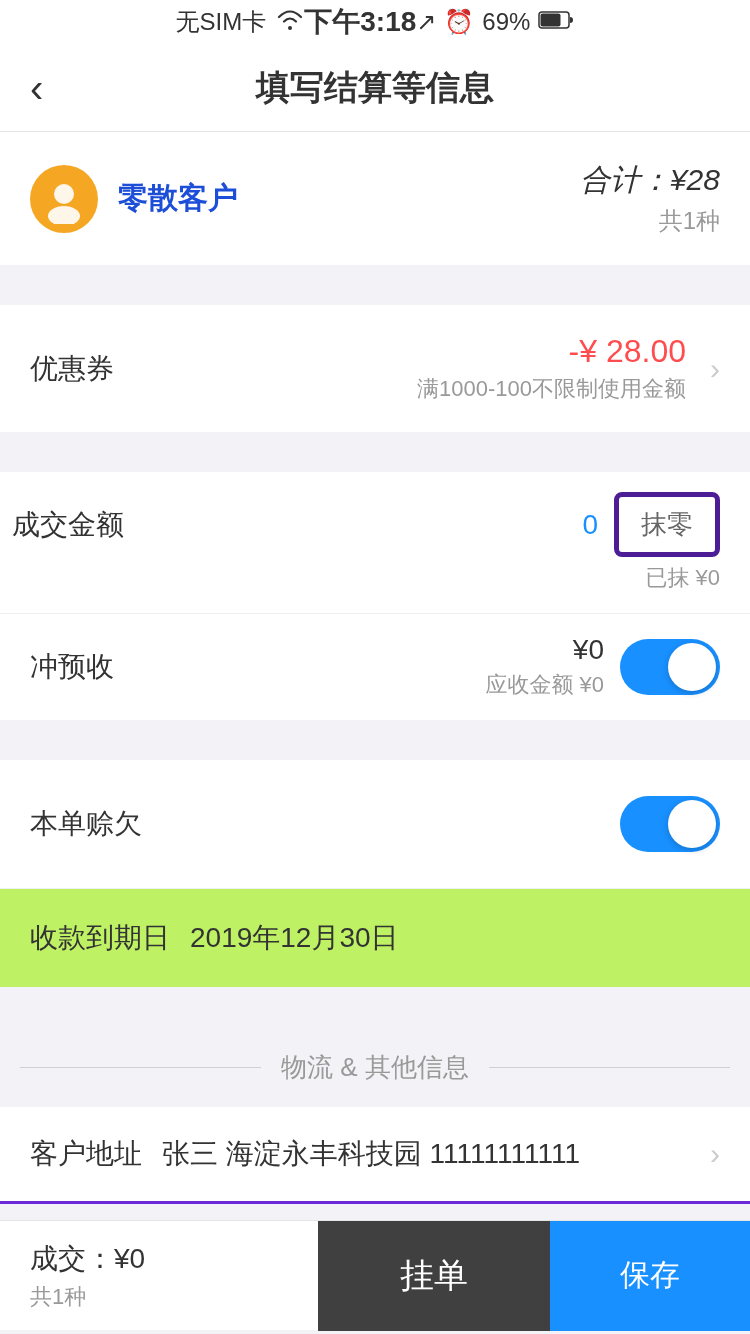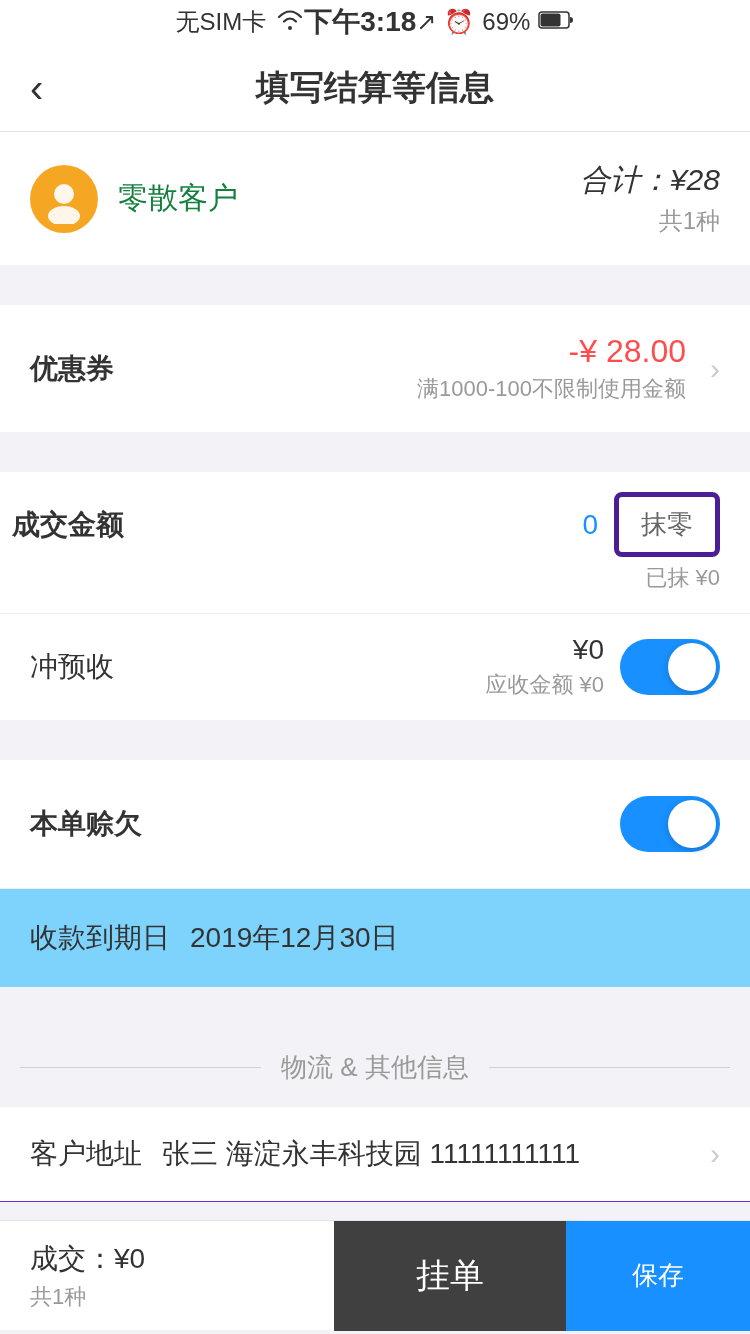--- a/index.html
+++ b/index.html
@@ -82,37 +82,37 @@
       width: 68px;
       height: 68px;
       border-radius: 50%;
       background: #f5a623;
       display: flex;
       align-items: center;
       justify-content: center;
       overflow: hidden;
     }
     .customer-avatar svg { width: 50px; height: 50px; }
-    .customer-name { font-size: 30px; color: #15803d; font-weight: 400; }
+    .customer-name { font-size: 30px; color: #1d4ed8; font-weight: 700; }
     .customer-right { text-align: right; }
     .total-amount { font-size: 30px; color: #333; font-style: italic; }
     .total-count { font-size: 24px; color: #999; margin-top: 4px; }
 
     
     .row-item {
       display: flex;
       align-items: center;
       justify-content: space-between;
       padding: 28px 30px;
       background: #fff;
       border-top: 1px solid #f0f0f0;
       min-height: 88px;
     }
     .row-item:first-child { border-top: none; }
-    .row-label { font-size: 28px; color: #333; font-weight: 700; }
+    .row-label { font-size: 28px; color: #333; font-weight: 400; }
     .row-right { display: flex; align-items: center; gap: 16px; }
     .row-value-blue { font-size: 28px; color: #1890ff; }
     .row-value-red { font-size: 32px; color: #ff4d4f; font-weight: 500; }
     .row-sub { font-size: 22px; color: #999; margin-top: 4px; }
 
     .coupon-row {
       display: flex;
       flex-direction: column;
       align-items: flex-end;
     }
@@ -200,21 +200,21 @@
       background: #fff;
       display: flex;
       align-items: center;
       justify-content: space-between;
       min-height: 110px;
     }
 
     
     .date-row {
       padding: 30px 30px;
-      background: #7dd3fc;
+      background: #bef264;
       display: flex;
       align-items: center;
       gap: 20px;
       border-top: 1px solid #f0f0f0;
     }
     .date-label { font-size: 28px; color: #333; font-weight: 500; }
     .date-value { font-size: 28px; color: #333; }
 
     
     .section-header {
@@ -234,21 +234,21 @@
       margin: 0 20px;
     }
 
     
     .address-row {
       padding: 28px 30px;
       background: #fff;
       display: flex;
       align-items: center;
       justify-content: space-between;
-      border-bottom: 1px solid #6d28d9;
+      border-bottom: 3px solid #6d28d9;
       cursor: pointer;
     }
     .address-label { font-size: 28px; color: #333; font-weight: 500; min-width: 100px; }
     .address-value { font-size: 28px; color: #333; flex: 1; margin-left: 20px; }
 
     
     .empty-space {
       height: 200px;
       background: #f2f2f7;
     }
@@ -278,27 +278,27 @@
       background: #404040;
       display: flex;
       align-items: center;
       justify-content: center;
       font-size: 34px;
       color: #fff;
       font-weight: 500;
       cursor: pointer;
     }
     .btn-save {
-      width: 184px;
+      width: 200px;
       height: 110px;
       background: #1890ff;
       display: flex;
       align-items: center;
       justify-content: center;
-      font-size: 26px;
+      font-size: 30px;
       color: #fff;
       font-weight: 500;
       cursor: pointer;
     }
   </style>
 </head>
 <body>
 
 <div class="status-bar">
   <div class="status-left">

